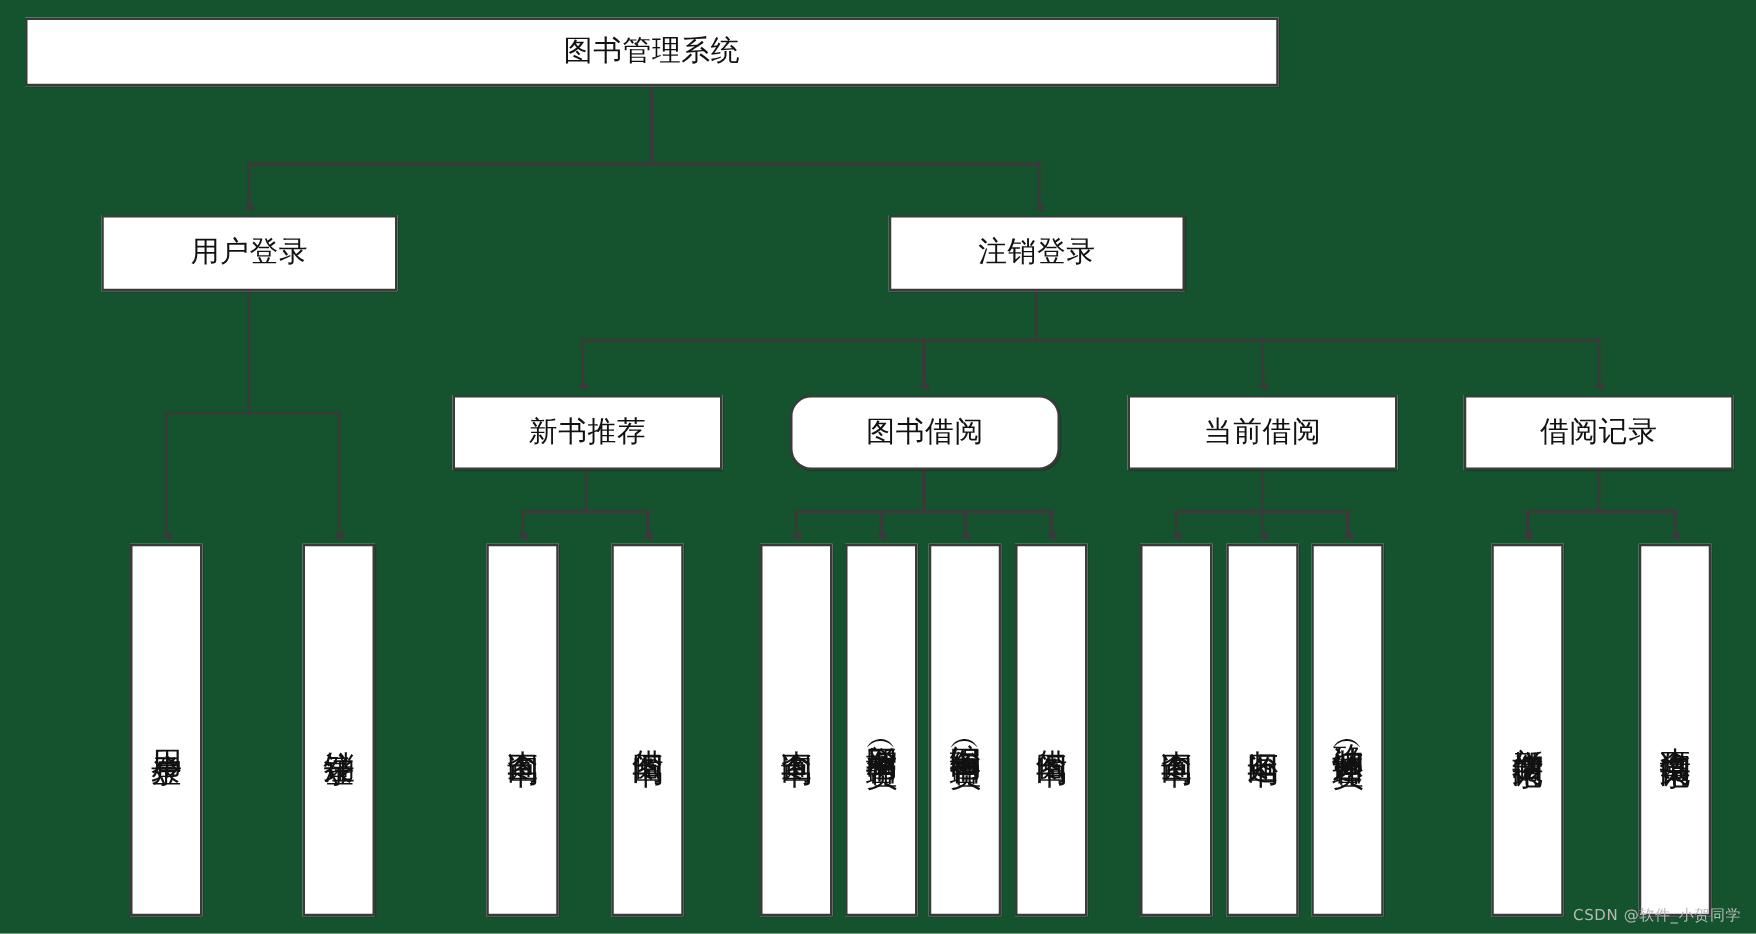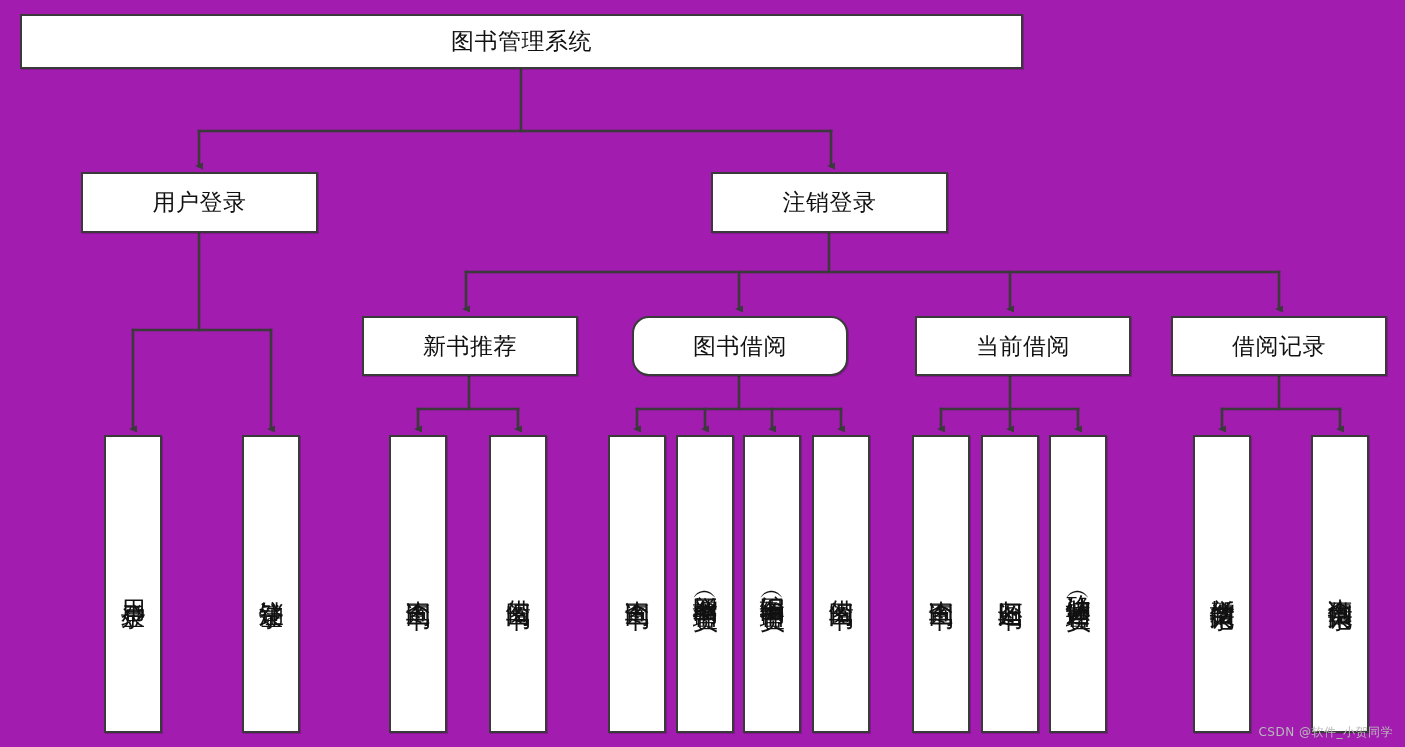--- a/index.html
+++ b/index.html
@@ -8,21 +8,21 @@
     background: #ffffff;
   }
   body {
     font-family: "DejaVu Sans", "Liberation Sans", sans-serif;
     color: #1a1a1a;
   }
   #canvas {
     position: relative;
     width: 1405px;
     height: 747px;
-    background: #a21caf;
+    background: #14532d;
     overflow: hidden;
   }
   #edges {
     position: absolute;
     left: 0;
     top: 0;
     width: 1405px;
     height: 747px;
     pointer-events: none;
   }
@@ -126,21 +126,21 @@
   <div class="node" style="left:711px; top:172px; width:237px; height:61px;">
     <span class="label">注销登录</span>
   </div>
 
   <div class="node" style="left:362px; top:316px; width:216px; height:60px;">
     <span class="label">新书推荐</span>
   </div>
   <div class="node" style="left:632px; top:316px; width:216px; height:60px;border-radius:17px;">
     <span class="label">图书借阅</span>
   </div>
-  <div class="node" style="left:902px; top:316px; width:216px; height:60px;margin-left:13px;">
+  <div class="node" style="left:902px; top:316px; width:216px; height:60px;">
     <span class="label">当前借阅</span>
   </div>
   <div class="node" style="left:1171px; top:316px; width:216px; height:60px;">
     <span class="label">借阅记录</span>
   </div>
 
   <div class="node vertical" style="left:104px; top:435px; width:58px; height:298px;">
     <span class="label">用户登录</span>
   </div>
   <div class="node vertical" style="left:242px; top:435px; width:58px; height:298px;">

